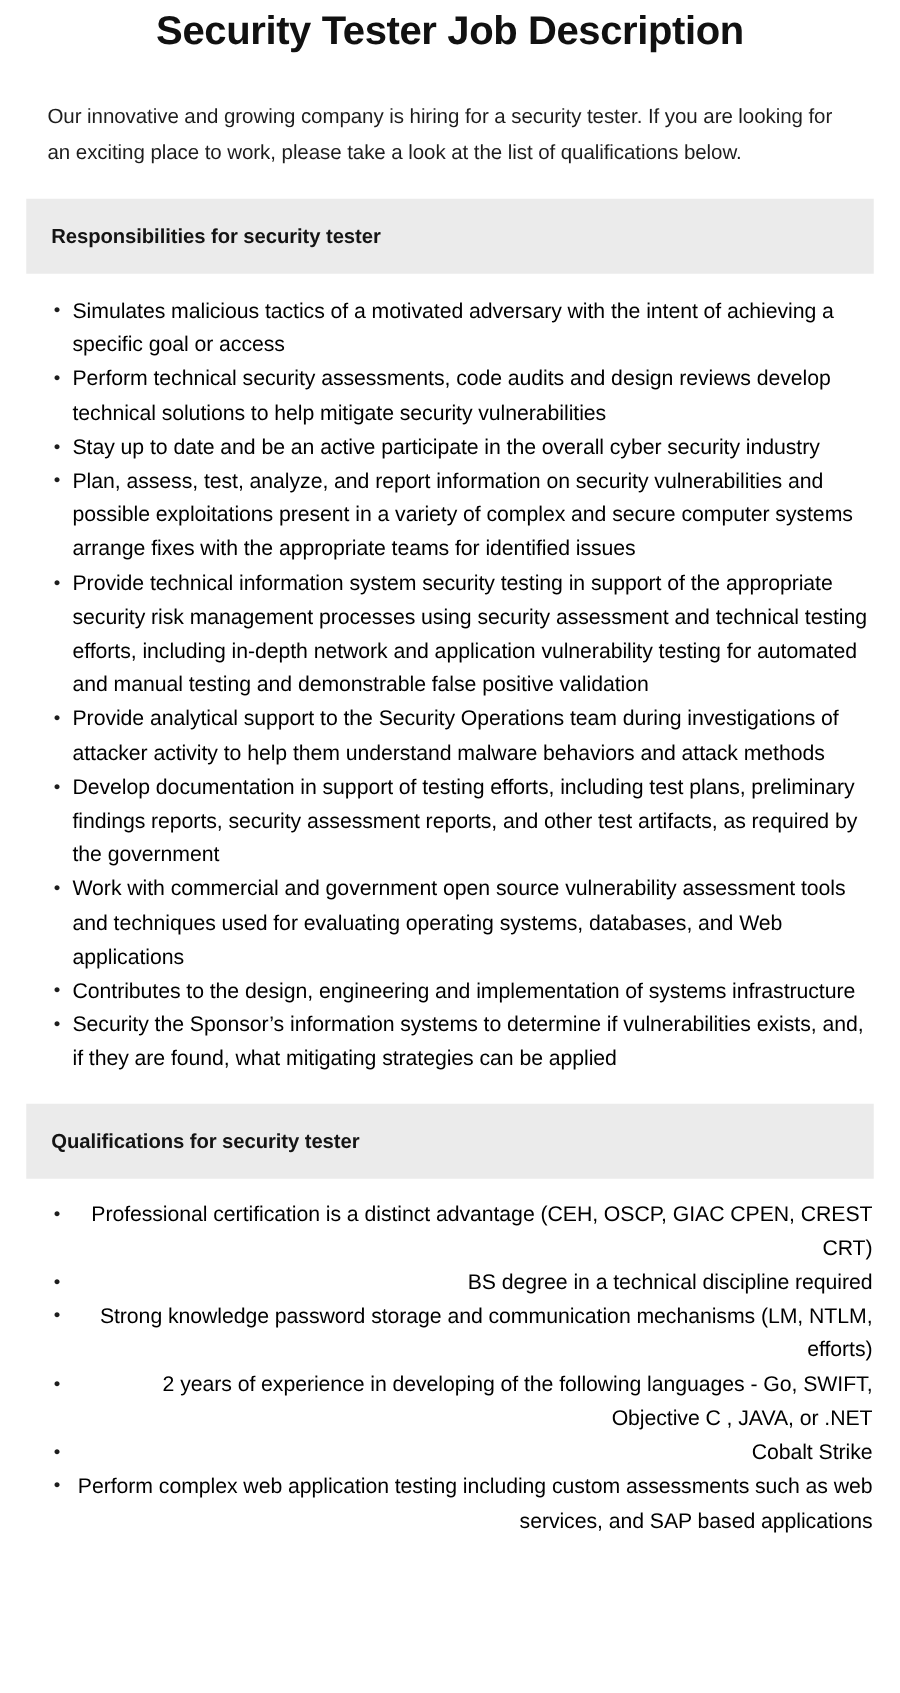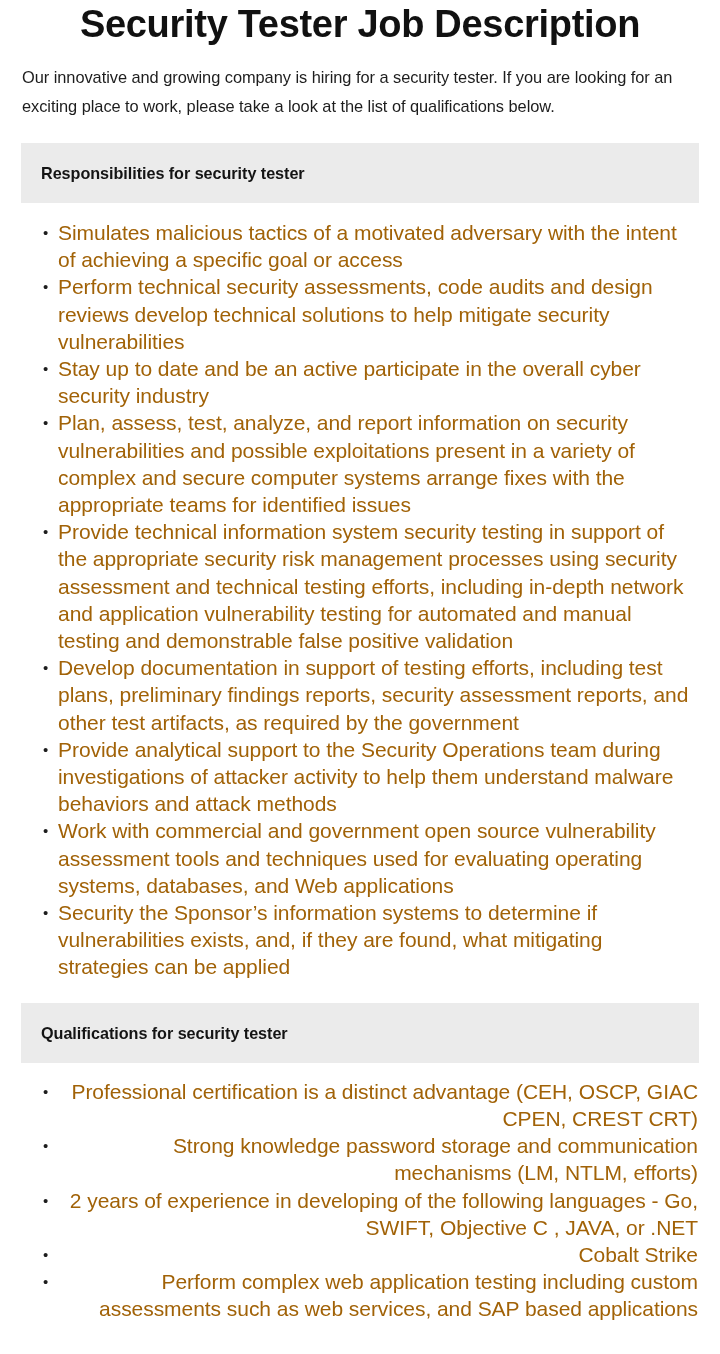--- a/index.html
+++ b/index.html
@@ -21,30 +21,30 @@
     width: 720px;
     box-sizing: border-box;
     padding: 0;
   }
 
   
   .doc-title {
     margin: 0;
     padding: 6px 24px 0 24px;
     text-align: center;
-    font-size: 38px;
+    font-size: 32px;
     line-height: 36px;
     font-weight: 700;
     letter-spacing: -0.3px;
     color: #111111;
   }
 
   
   .intro {
-    margin: 0;
+    margin: 16px;
     padding: 21px 22px 0 22px;
     font-size: 16.4px;
     line-height: 29px;
     font-weight: 400;
     color: #1d1d1d;
     letter-spacing: -0.05px;
   }
 
   
   .section-header {
@@ -67,23 +67,23 @@
   
   ul.bullets {
     margin: 0;
     padding: 16px 22px 0 22px;
     list-style: none;
   }
   ul.bullets li {
     position: relative;
     padding-left: 36px;
     margin: 0 0 0 0;
-    font-size: 21px;
+    font-size: 17px;
     line-height: 27.2px;
-    color: #a16207;
+    color: #000000;
     letter-spacing: -0.05px;
   }
   ul.bullets li + li {
     margin-top: 0px;
   }
   ul.bullets li::before {
     content: "\2022";
     position: absolute;
     left: 21px;
     top: 0;
@@ -110,32 +110,34 @@
   <div class="section-header">
     <span class="section-header-text">Responsibilities for security tester</span>
   </div>
 
   <ul class="bullets" id="responsibilities-list">
     <li>Simulates malicious tactics of a motivated adversary with the intent of achieving a specific goal or access</li>
     <li>Perform technical security assessments, code audits and design reviews develop technical solutions to help mitigate security vulnerabilities</li>
     <li>Stay up to date and be an active participate in the overall cyber security industry</li>
     <li>Plan, assess, test, analyze, and report information on security vulnerabilities and possible exploitations present in a variety of complex and secure computer systems arrange fixes with the appropriate teams for identified issues</li>
     <li>Provide technical information system security testing in support of the appropriate security risk management processes using security assessment and technical testing efforts, including in-depth network and application vulnerability testing for automated and manual testing and demonstrable false positive validation</li>
+    <li>Provide analytical support to the Security Operations team during investigations of attacker activity to help them understand malware behaviors and attack methods</li>
     <li>Develop documentation in support of testing efforts, including test plans, preliminary findings reports, security assessment reports, and other test artifacts, as required by the government</li>
-    <li>Provide analytical support to the Security Operations team during investigations of attacker activity to help them understand malware behaviors and attack methods</li>
     <li>Work with commercial and government open source vulnerability assessment tools and techniques used for evaluating operating systems, databases, and Web applications</li>
+    <li>Contributes to the design, engineering and implementation of systems infrastructure</li>
     <li>Security the Sponsor’s information systems to determine if vulnerabilities exists, and, if they are found, what mitigating strategies can be applied</li>
   </ul>
 
   <div class="section-header">
     <span class="section-header-text">Qualifications for security tester</span>
   </div>
 
   <ul class="bullets" id="qualifications-list">
     <li>Professional certification is a distinct advantage (CEH, OSCP, GIAC CPEN, CREST CRT)</li>
+    <li>BS degree in a technical discipline required</li>
     <li>Strong knowledge password storage and communication mechanisms (LM, NTLM, efforts)</li>
     <li>2 years of experience in developing of the following languages - Go, SWIFT, Objective C , JAVA, or .NET</li>
     <li>Cobalt Strike</li>
     <li>Perform complex web application testing including custom assessments such as web services, and SAP based applications</li>
   </ul>
 
   <div class="spacer-bottom"></div>
 
 </div>
 

